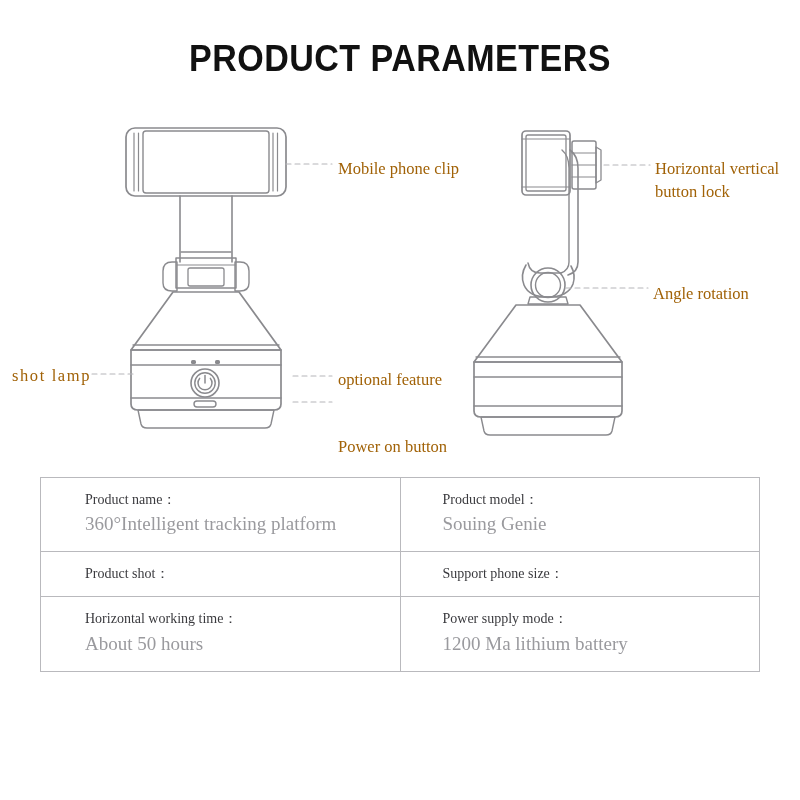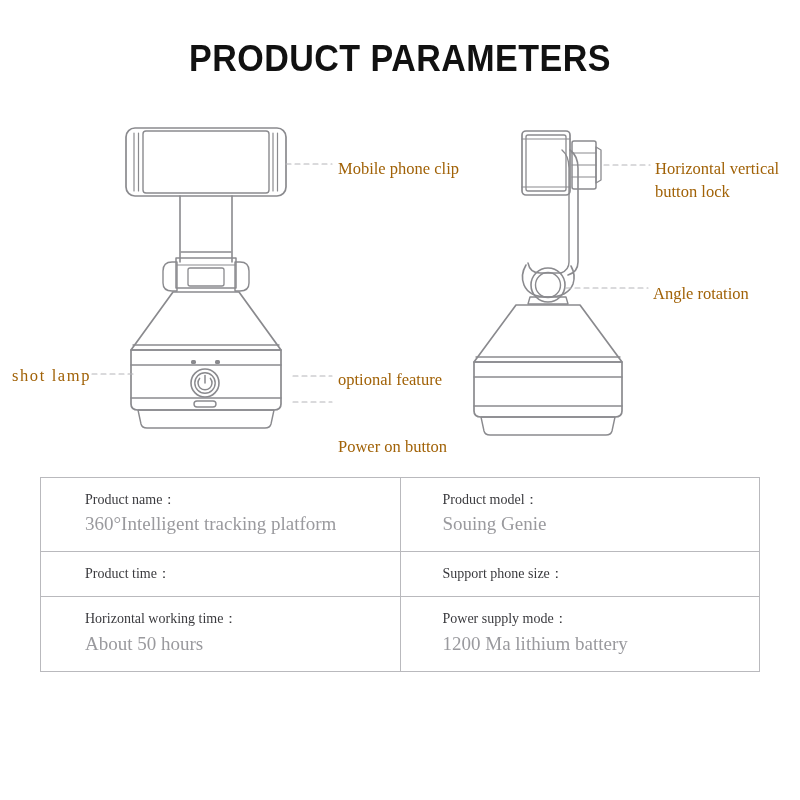--- a/index.html
+++ b/index.html
@@ -238,21 +238,21 @@
         <span class="cell-label">Product name：</span>
         <span class="cell-value">360°Intelligent tracking platform</span>
       </td>
       <td class="col-right">
         <span class="cell-label">Product model：</span>
         <span class="cell-value">Souing Genie</span>
       </td>
     </tr>
     <tr>
       <td class="col-left">
-        <span class="cell-label">Product time：</span>
+        <span class="cell-label">Product shot：</span>
 
       </td>
       <td class="col-right">
         <span class="cell-label">Support phone size：</span>
 
       </td>
     </tr>
     <tr>
       <td class="col-left">
         <span class="cell-label">Horizontal working time：</span>

